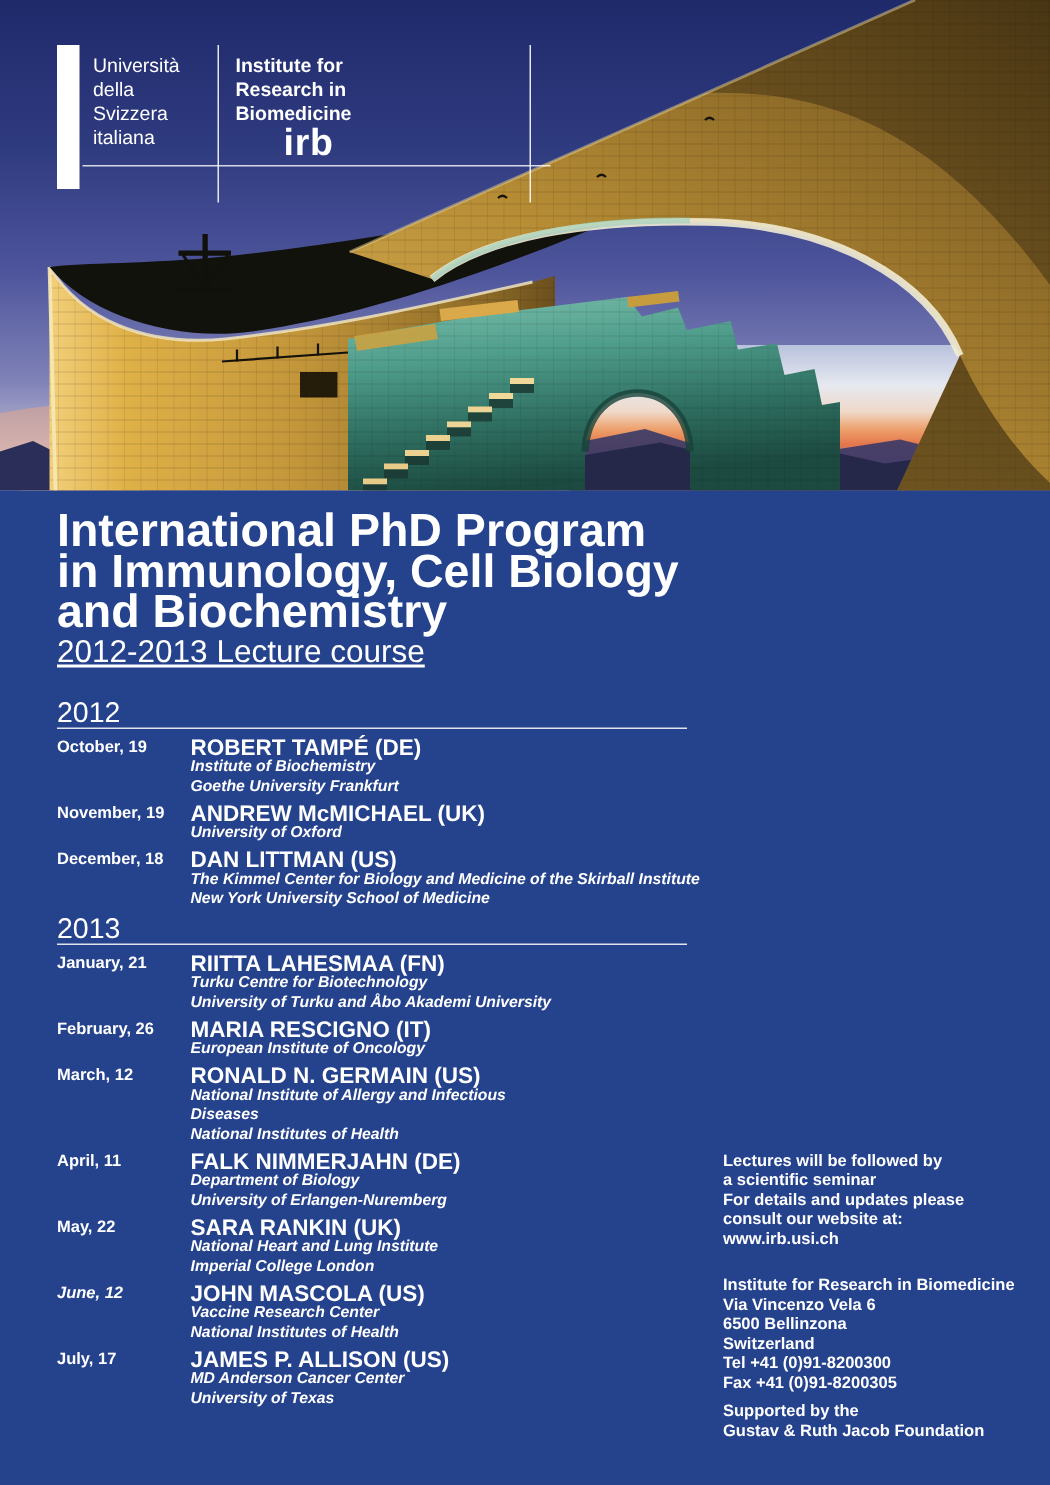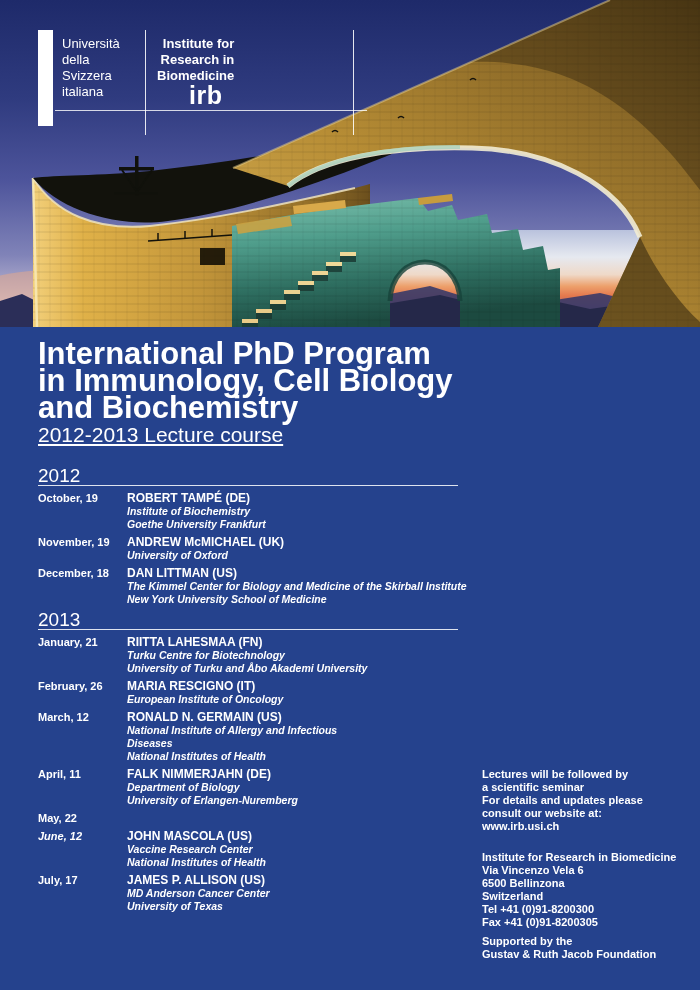--- a/index.html
+++ b/index.html
@@ -4,39 +4,39 @@
 <style>
   html,body{margin:0;padding:0;background:#666;}
   .poster{position:relative;width:700px;height:990px;background:#25428d;overflow:hidden;
           font-family:"Liberation Sans",sans-serif;color:#fff;}
   
   .photo{position:absolute;left:0;top:0;width:700px;height:327px;border-radius:15px;}
   .photo svg{display:block;}
   
   .logo-bar{position:absolute;left:38px;top:30px;width:15px;height:96px;background:#fff;}
   .usi-text{position:absolute;left:62px;top:36px;font-size:13px;line-height:16px;font-weight:normal;}
-  .inst-text{position:absolute;left:157px;top:36px;font-size:13px;line-height:16px;font-weight:bold;text-align:right;}
+  .inst-text{position:absolute;left:157px;top:36px;font-size:13px;line-height:16px;font-weight:bold;}
   .irb-logo{position:absolute;left:157px;top:81px;font-size:25px;font-weight:bold;letter-spacing:.5px;margin-left:32px;}
   .vline{position:absolute;top:30px;width:1px;height:105px;background:rgba(255,255,255,.88);}
   .vline.v1{left:145px;} .vline.v2{left:353px;}
   .hline{position:absolute;left:55px;top:110px;width:312px;height:1px;background:rgba(255,255,255,.8);}
   
   .title-block{position:absolute;left:38px;top:340px;}
   .title-line{font-size:31px;font-weight:bold;line-height:27px;white-space:nowrap;}
   .subtitle{font-size:21px;font-weight:normal;line-height:27px;white-space:nowrap;text-decoration:underline;}
   
   .main-col{position:absolute;left:38px;top:467px;width:420px;}
   .year-head{font-size:19px;font-weight:normal;line-height:18px;padding-bottom:0;margin:0 0 6px 0;
              border-bottom:1px solid rgba(255,255,255,.85);}
   .section + .section{margin-top:4px;}
   .entry{display:flex;margin-bottom:5px;}
   .edate{flex:0 0 89px;font-size:11px;font-weight:bold;line-height:13px;}
   .edate.it{font-style:italic;}
   .einfo{flex:1;}
-  .speaker{font-size:12px;font-weight:bold;line-height:13px;white-space:nowrap;}
+  .speaker{font-size:15px;font-weight:bold;line-height:13px;white-space:nowrap;}
   .aff{font-size:10.5px;font-weight:bold;font-style:italic;line-height:13px;white-space:nowrap;}
   
   .aside{position:absolute;left:482px;top:768px;width:210px;font-size:11px;font-weight:bold;line-height:13px;}
   .aside .line{white-space:nowrap;}
   .blk-address{margin-top:18px;}
   .blk-support{margin-top:6px;}
 </style>
 </head>
 <body>
 
@@ -245,20 +245,25 @@
         <div class="edate">April, 11</div>
         <div class="einfo">
           <div class="speaker">FALK NIMMERJAHN (DE)</div>
           <div class="aff">Department of Biology</div>
           <div class="aff">University of Erlangen-Nuremberg</div>
         </div>
       </div>
 
       <div class="entry">
         <div class="edate">May, 22</div>
+        <div class="einfo">
+          <div class="speaker">SARA RANKIN (UK)</div>
+          <div class="aff">National Heart and Lung Institute</div>
+          <div class="aff">Imperial College London</div>
+        </div>
       </div>
 
       <div class="entry">
         <div class="edate it">June, 12</div>
         <div class="einfo">
           <div class="speaker">JOHN MASCOLA (US)</div>
           <div class="aff">Vaccine Research Center</div>
           <div class="aff">National Institutes of Health</div>
         </div>
       </div>

